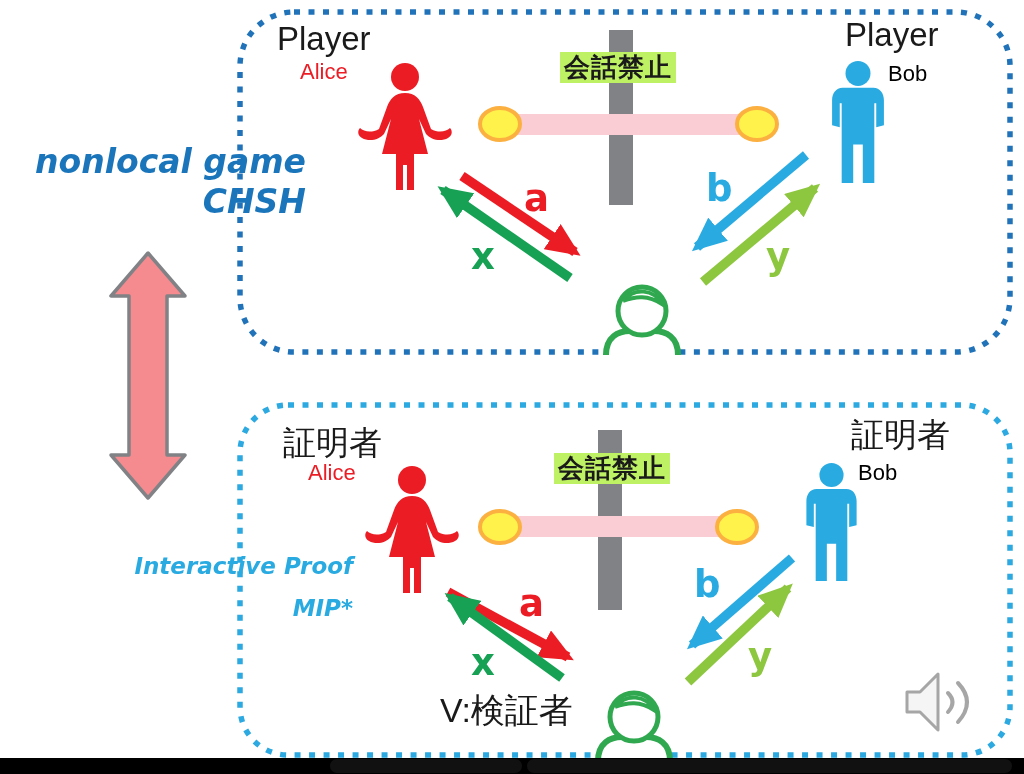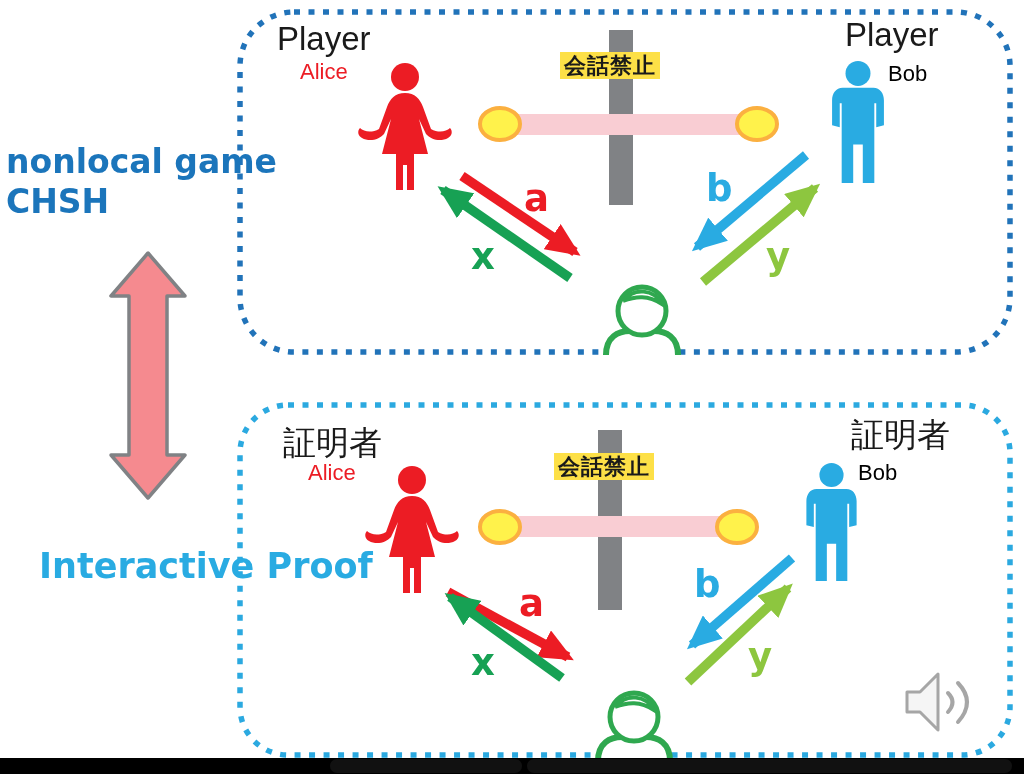--- a/index.html
+++ b/index.html
@@ -7,35 +7,36 @@
     position:relative;width:1024px;height:774px;overflow:hidden;
     background:#ffffff;
     font-family:"Liberation Sans", sans-serif;
   }
   .t{position:absolute;white-space:nowrap;color:#1a1a1a;line-height:1.05;}
   .role{font-size:33px;}
   .name{font-size:22px;}
   .red{color:#EC1C24;}
   .cyan{color:#000000;}
   .barrier{
-    font-size:22px;font-weight:bold;background:#fde047;padding:2px 4px;
+    font-size:26px;font-weight:bold;background:#bef264;padding:2px 4px;
     letter-spacing:1px;
   }
   .msg{font-size:37px;font-weight:bold;font-family:"DejaVu Sans",sans-serif;}
   .msg.a{color:#EC1C24;}
   .msg.x{color:#17A154;}
   .msg.b{color:#29ABE2;}
   .msg.y{color:#8DC63F;}
   .verifier-label{font-size:34px;}
   .side-label{
-    position:absolute;text-align:left;font-weight:bold;
+    position:absolute;text-align:right;font-weight:bold;
     font-family:"DejaVu Sans",sans-serif;
+    font-style:italic;
   }
   #nonlocal-label{left:6px;top:142px;width:300px;font-size:33px;color:#1B75BB;line-height:40px;}
-  #interactive-label{left:8px;top:545px;width:345px;font-size:35px;color:#29ABE2;line-height:42px;margin-left:31px;}
+  #interactive-label{left:8px;top:545px;width:345px;font-size:23px;color:#29ABE2;line-height:42px;}
   #gfx{position:absolute;left:0;top:0;}
   #playback-bar{
     position:absolute;left:0;top:758px;width:1024px;height:16px;background:#000;
   }
   .playback-seg{position:absolute;top:1px;height:14px;background:#111;border-radius:8px;}
 </style>
 </head>
 <body>
 
 <div id="stage">
@@ -126,20 +127,21 @@
       <path d="M53,15 Q71,34 53,54" fill="none" stroke="#a6a6a6" stroke-width="4" stroke-linecap="round"></path>
     </g>
   </svg>
 
   <div id="nonlocal-label" class="side-label">
     <div>nonlocal game</div>
     <div>CHSH</div>
   </div>
   <div id="interactive-label" class="side-label">
     <div>Interactive Proof</div>
+    <div>MIP*</div>
   </div>
 
   <div class="t role" style="left:277px;top:22px">Player</div>
   <div class="t name red" style="left:300px;top:60px">Alice</div>
   <div class="t role" style="left:845px;top:18px">Player</div>
   <div class="t name cyan" style="left:888px;top:62px">Bob</div>
   <div class="t barrier" style="left:560px;top:52px">会話禁止</div>
   <div class="t msg a" style="left:524px;top:180px">a</div>
   <div class="t msg x" style="left:471px;top:238px">x</div>
   <div class="t msg b" style="left:706px;top:170px">b</div>
@@ -147,19 +149,20 @@
 
   <div class="t role" style="left:283px;top:426px">証明者</div>
   <div class="t name red" style="left:308px;top:461px">Alice</div>
   <div class="t role" style="left:851px;top:418px">証明者</div>
   <div class="t name cyan" style="left:858px;top:461px">Bob</div>
   <div class="t barrier" style="left:554px;top:453px">会話禁止</div>
   <div class="t msg a" style="left:519px;top:585px">a</div>
   <div class="t msg x" style="left:471px;top:644px">x</div>
   <div class="t msg b" style="left:694px;top:566px">b</div>
   <div class="t msg y" style="left:748px;top:638px">y</div>
+  <div class="t verifier-label" style="left:440px;top:693px">V:検証者</div>
 
   <div id="playback-bar">
     <div class="playback-seg" style="left:330px;width:192px;"></div>
     <div class="playback-seg" style="left:527px;width:485px;"></div>
   </div>
 
 </div>
 
 </body></html>

